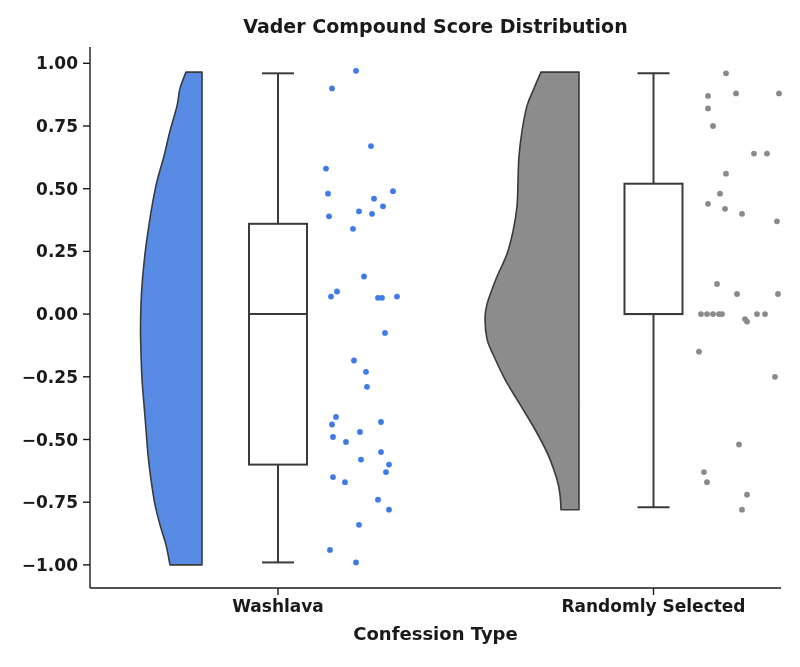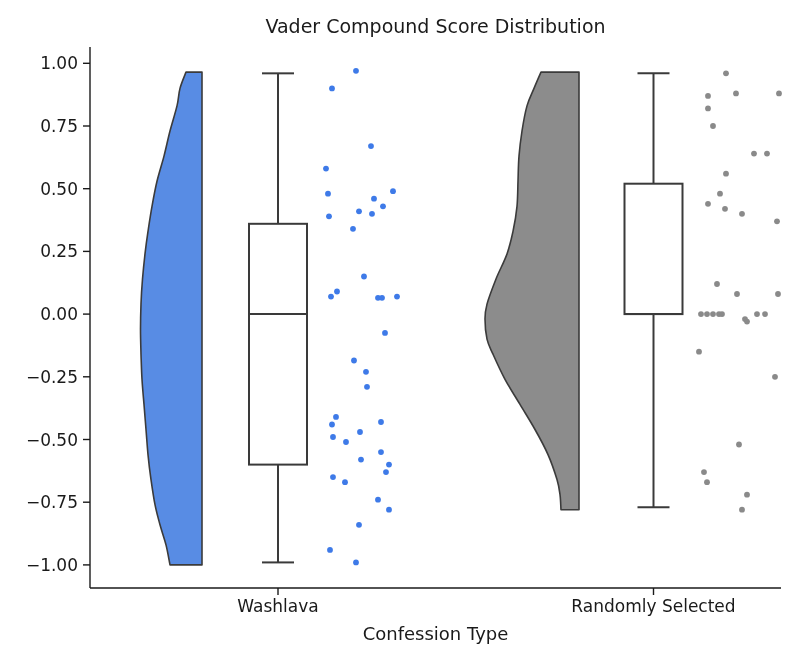--- a/index.html
+++ b/index.html
@@ -1,17 +1,17 @@
 <!DOCTYPE html>
 <html><head>
 <meta charset="utf-8">
 <style>
   html,body{margin:0;padding:0;background:#ffffff;}
   body{width:800px;height:667px;overflow:hidden;font-family:"DejaVu Sans",sans-serif;}
-  #figure{position:relative;width:800px;height:667px;background:#ffffff;}
+  #figure{position:relative;width:800px;height:667px;background:#ffffff;font-weight:bold;}
   svg text{fill:#1a1a1a;}
   .title-text{font-size:19px;}
   .tick-label{font-size:17px;}
   .xlabel-text{font-size:18px;}
 </style>
 </head>
 <body>
 
 <div id="figure">
   <svg id="chart" width="800" height="667" viewBox="0 0 800 667">

